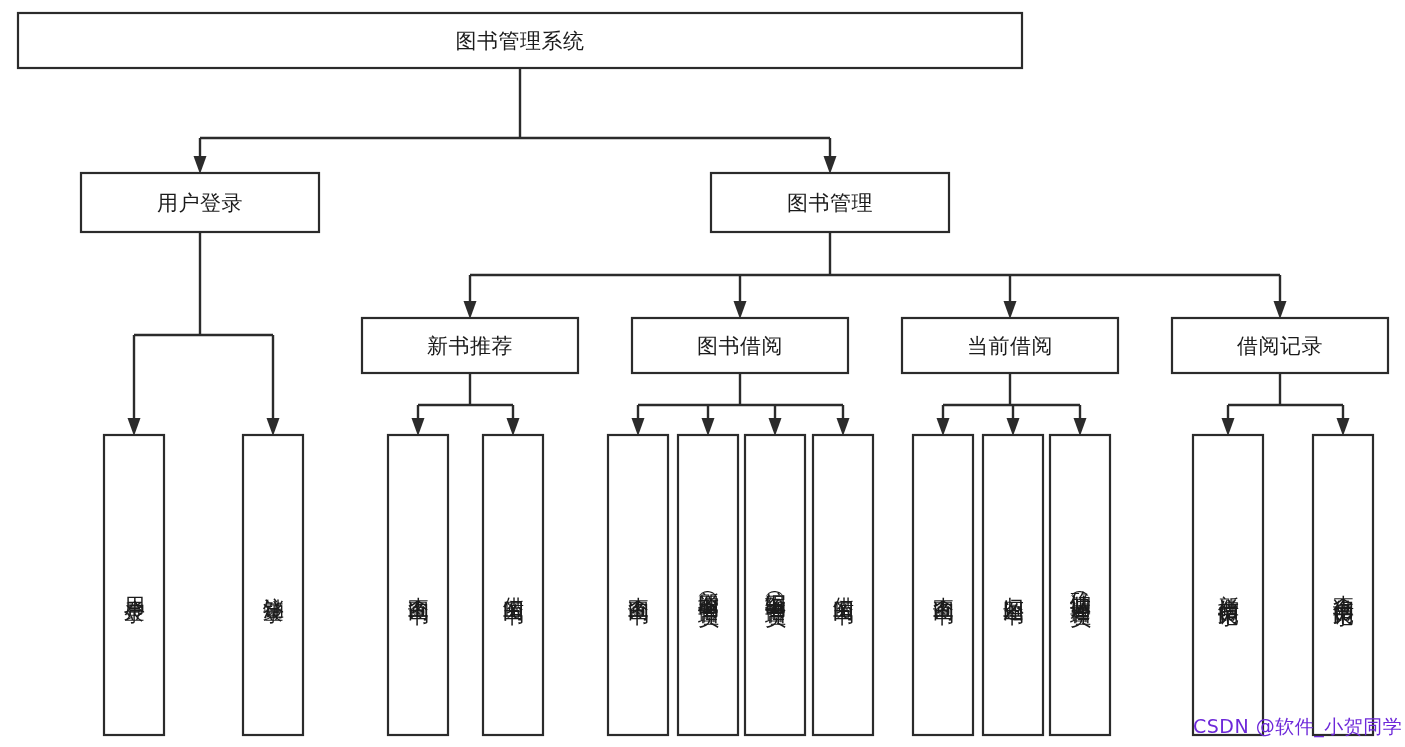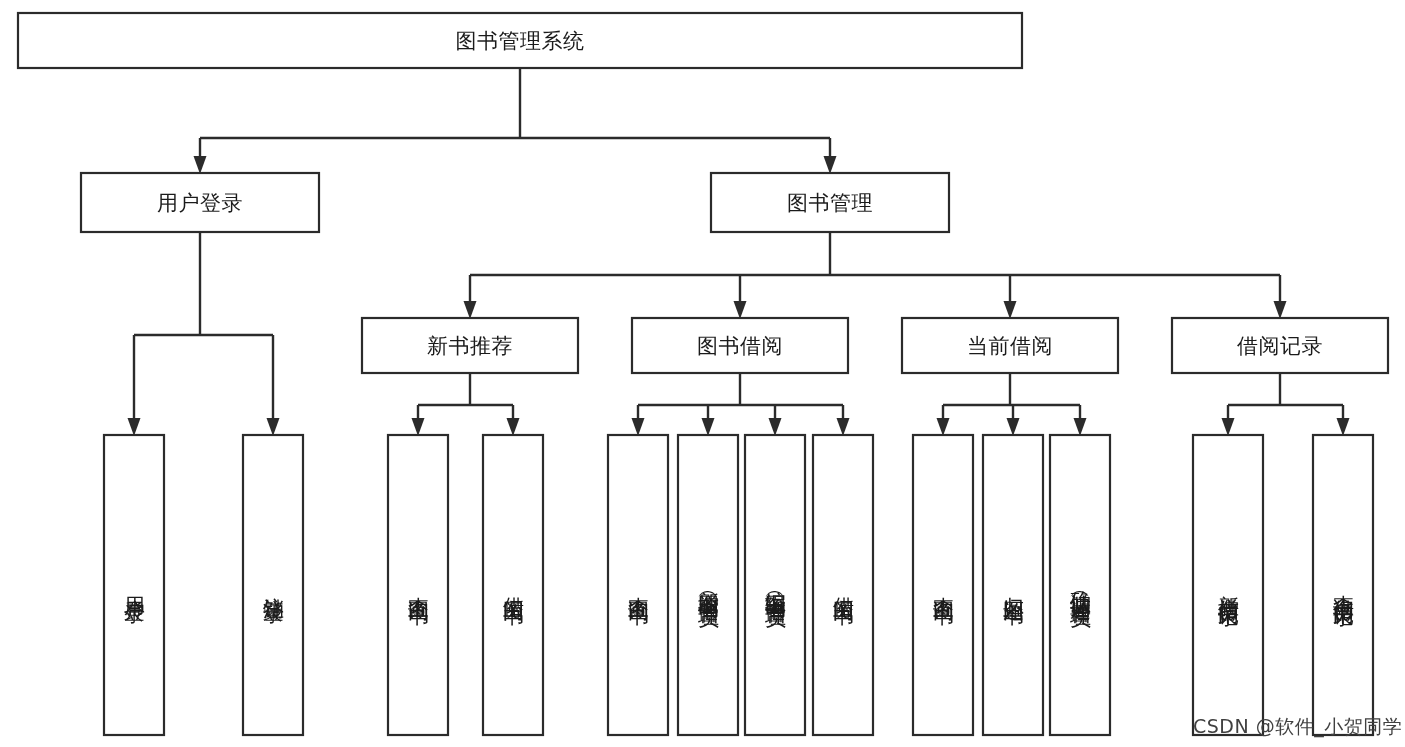--- a/index.html
+++ b/index.html
@@ -218,14 +218,14 @@
       <div class="vlabel" style="left: 608px; top: 435px; width: 60px; height: 300px;">查询图书</div>
       <div class="vlabel" style="left: 678px; top: 435px; width: 60px; height: 300px;">新增图书（管理员）</div>
       <div class="vlabel" style="left: 745px; top: 435px; width: 60px; height: 300px;">编辑图书（管理员）</div>
       <div class="vlabel" style="left: 813px; top: 435px; width: 60px; height: 300px;">借阅图书</div>
       <div class="vlabel" style="left: 913px; top: 435px; width: 60px; height: 300px;">查询图书</div>
       <div class="vlabel" style="left: 983px; top: 435px; width: 60px; height: 300px;">归还图书</div>
       <div class="vlabel" style="left: 1050px; top: 435px; width: 60px; height: 300px;">确认归还（管理员）</div>
       <div class="vlabel" style="left: 1193px; top: 435px; width: 70px; height: 300px;">新增借阅记录</div>
       <div class="vlabel" style="left: 1313px; top: 435px; width: 60px; height: 300px;">查询借阅记录</div>
     </div>
-  <div class="watermark" style="left: 1193px; top: 714px; color: #404040;">CSDN @软件_小贺同学</div>
+  <div class="watermark" style="left: 1193px; top: 714px; color: #6d28d9;">CSDN @软件_小贺同学</div>
 </div>
 
 </body></html>

